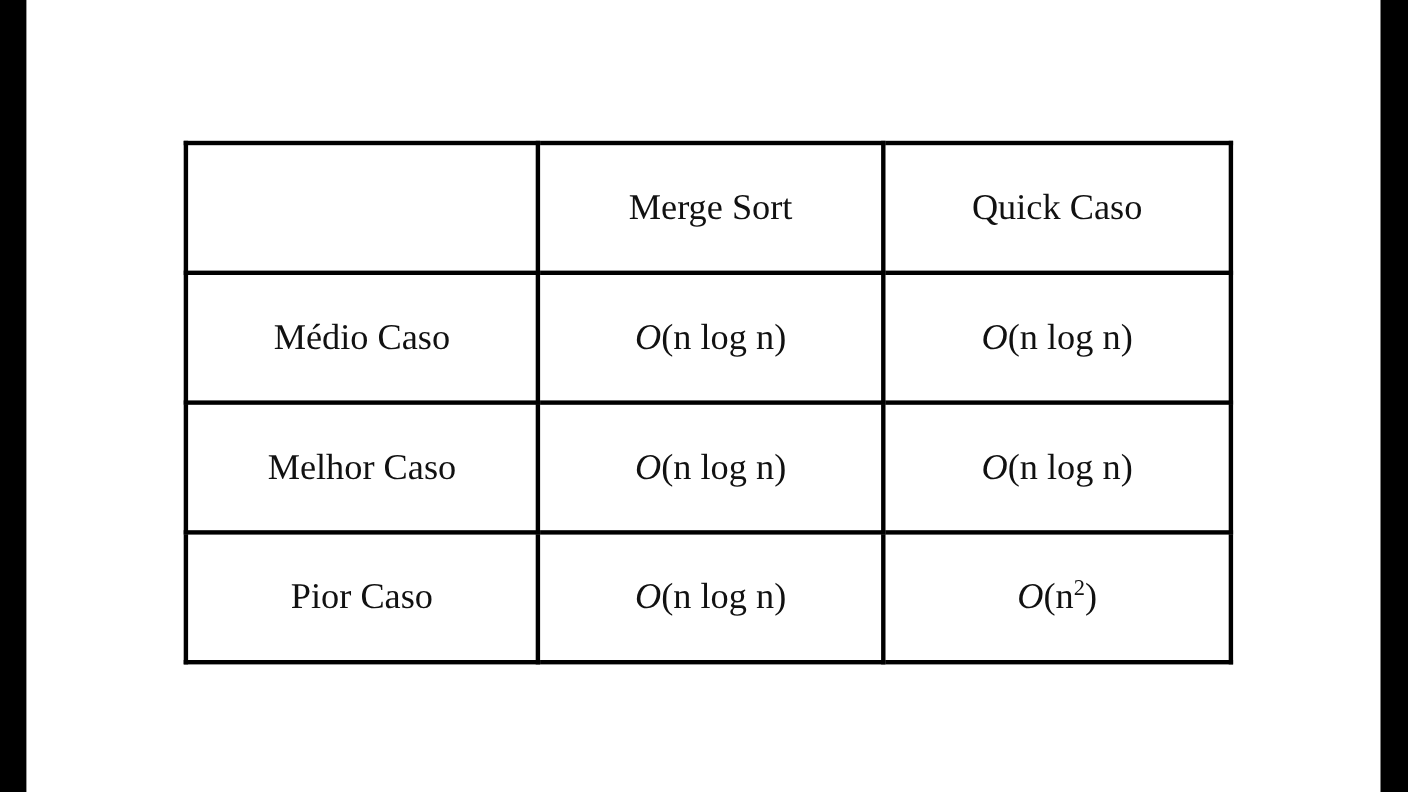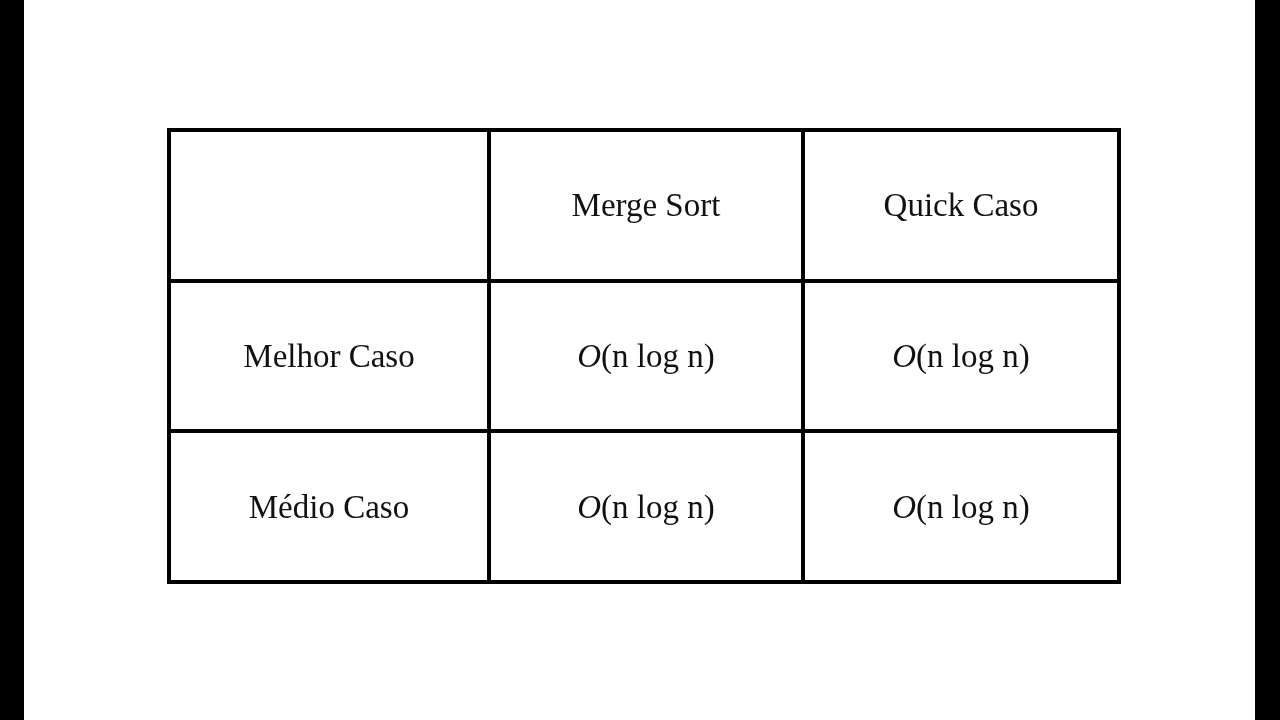--- a/index.html
+++ b/index.html
@@ -104,28 +104,33 @@
         <col class="c-quick">
       </colgroup>
       <tbody>
         <tr class="row-head">
           <td class="corner"></td>
           <td class="col-head">Merge Sort</td>
           <td class="col-head">Quick Caso</td>
         </tr>
 
         <tr class="row-body">
+          <td class="row-head">Médio Caso</td>
+          <td class="bigo"><span class="bigo-o">O</span><span class="bigo-rest">(n log n)</span></td>
+          <td class="bigo"><span class="bigo-o">O</span><span class="bigo-rest">(n log n)</span></td>
+        </tr>
+
+        <tr class="row-body">
           <td class="row-head">Melhor Caso</td>
           <td class="bigo"><span class="bigo-o">O</span><span class="bigo-rest">(n log n)</span></td>
           <td class="bigo"><span class="bigo-o">O</span><span class="bigo-rest">(n log n)</span></td>
         </tr>
 
         <tr class="row-body">
-          <td class="row-head">Médio Caso</td>
+          <td class="row-head">Pior Caso</td>
           <td class="bigo"><span class="bigo-o">O</span><span class="bigo-rest">(n log n)</span></td>
-          <td class="bigo"><span class="bigo-o">O</span><span class="bigo-rest">(n log n)</span></td>
+          <td class="bigo"><span class="bigo-o">O</span><span class="bigo-rest">(n</span><sup class="exp">2</sup><span class="bigo-rest">)</span></td>
         </tr>
-
       </tbody>
     </table>
   </div>
 
 </div>
 
 </body></html>

